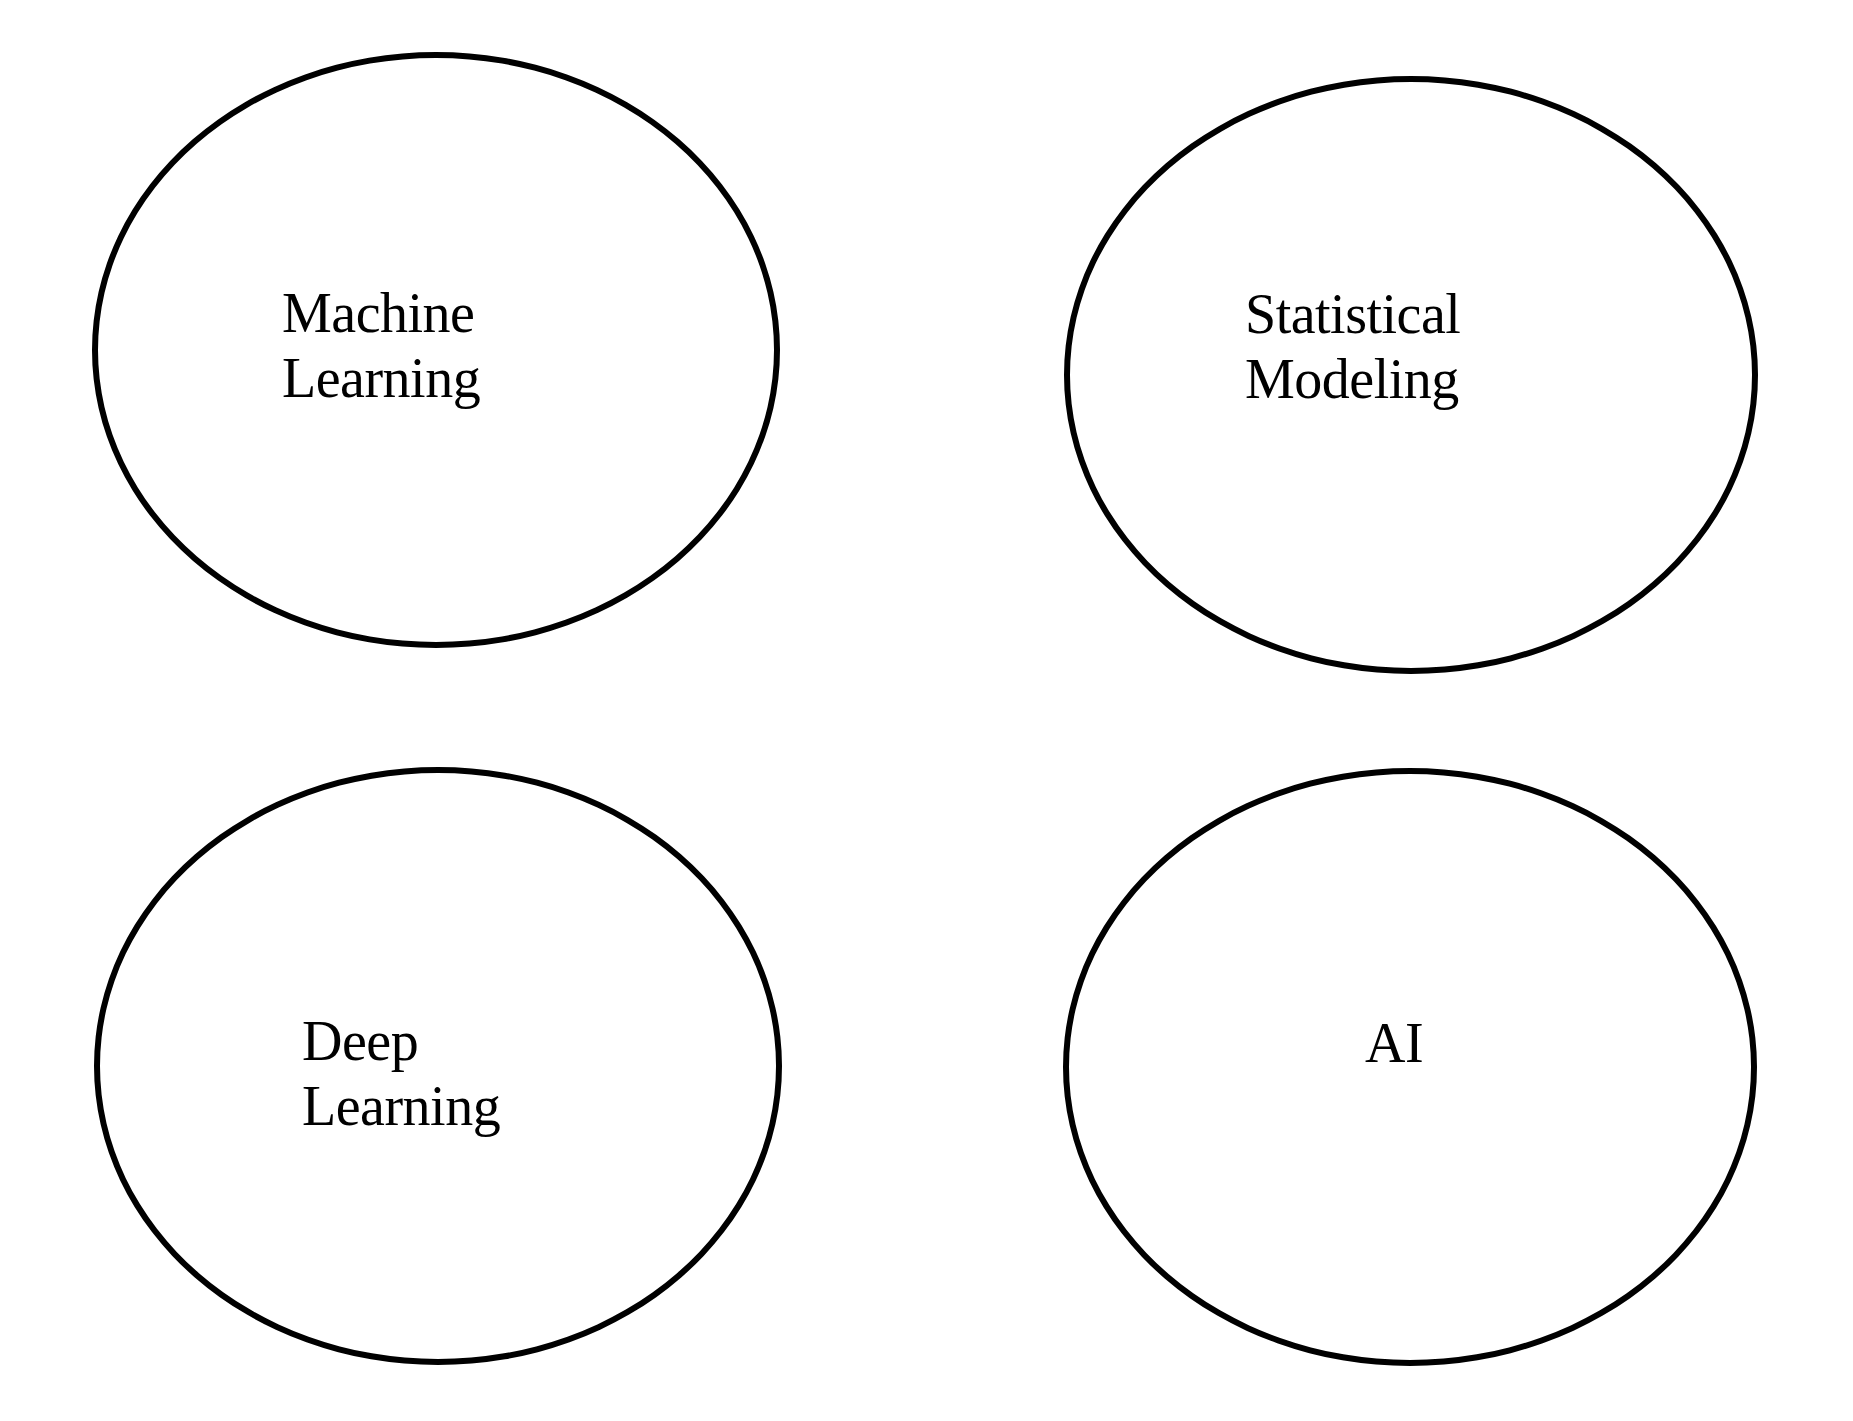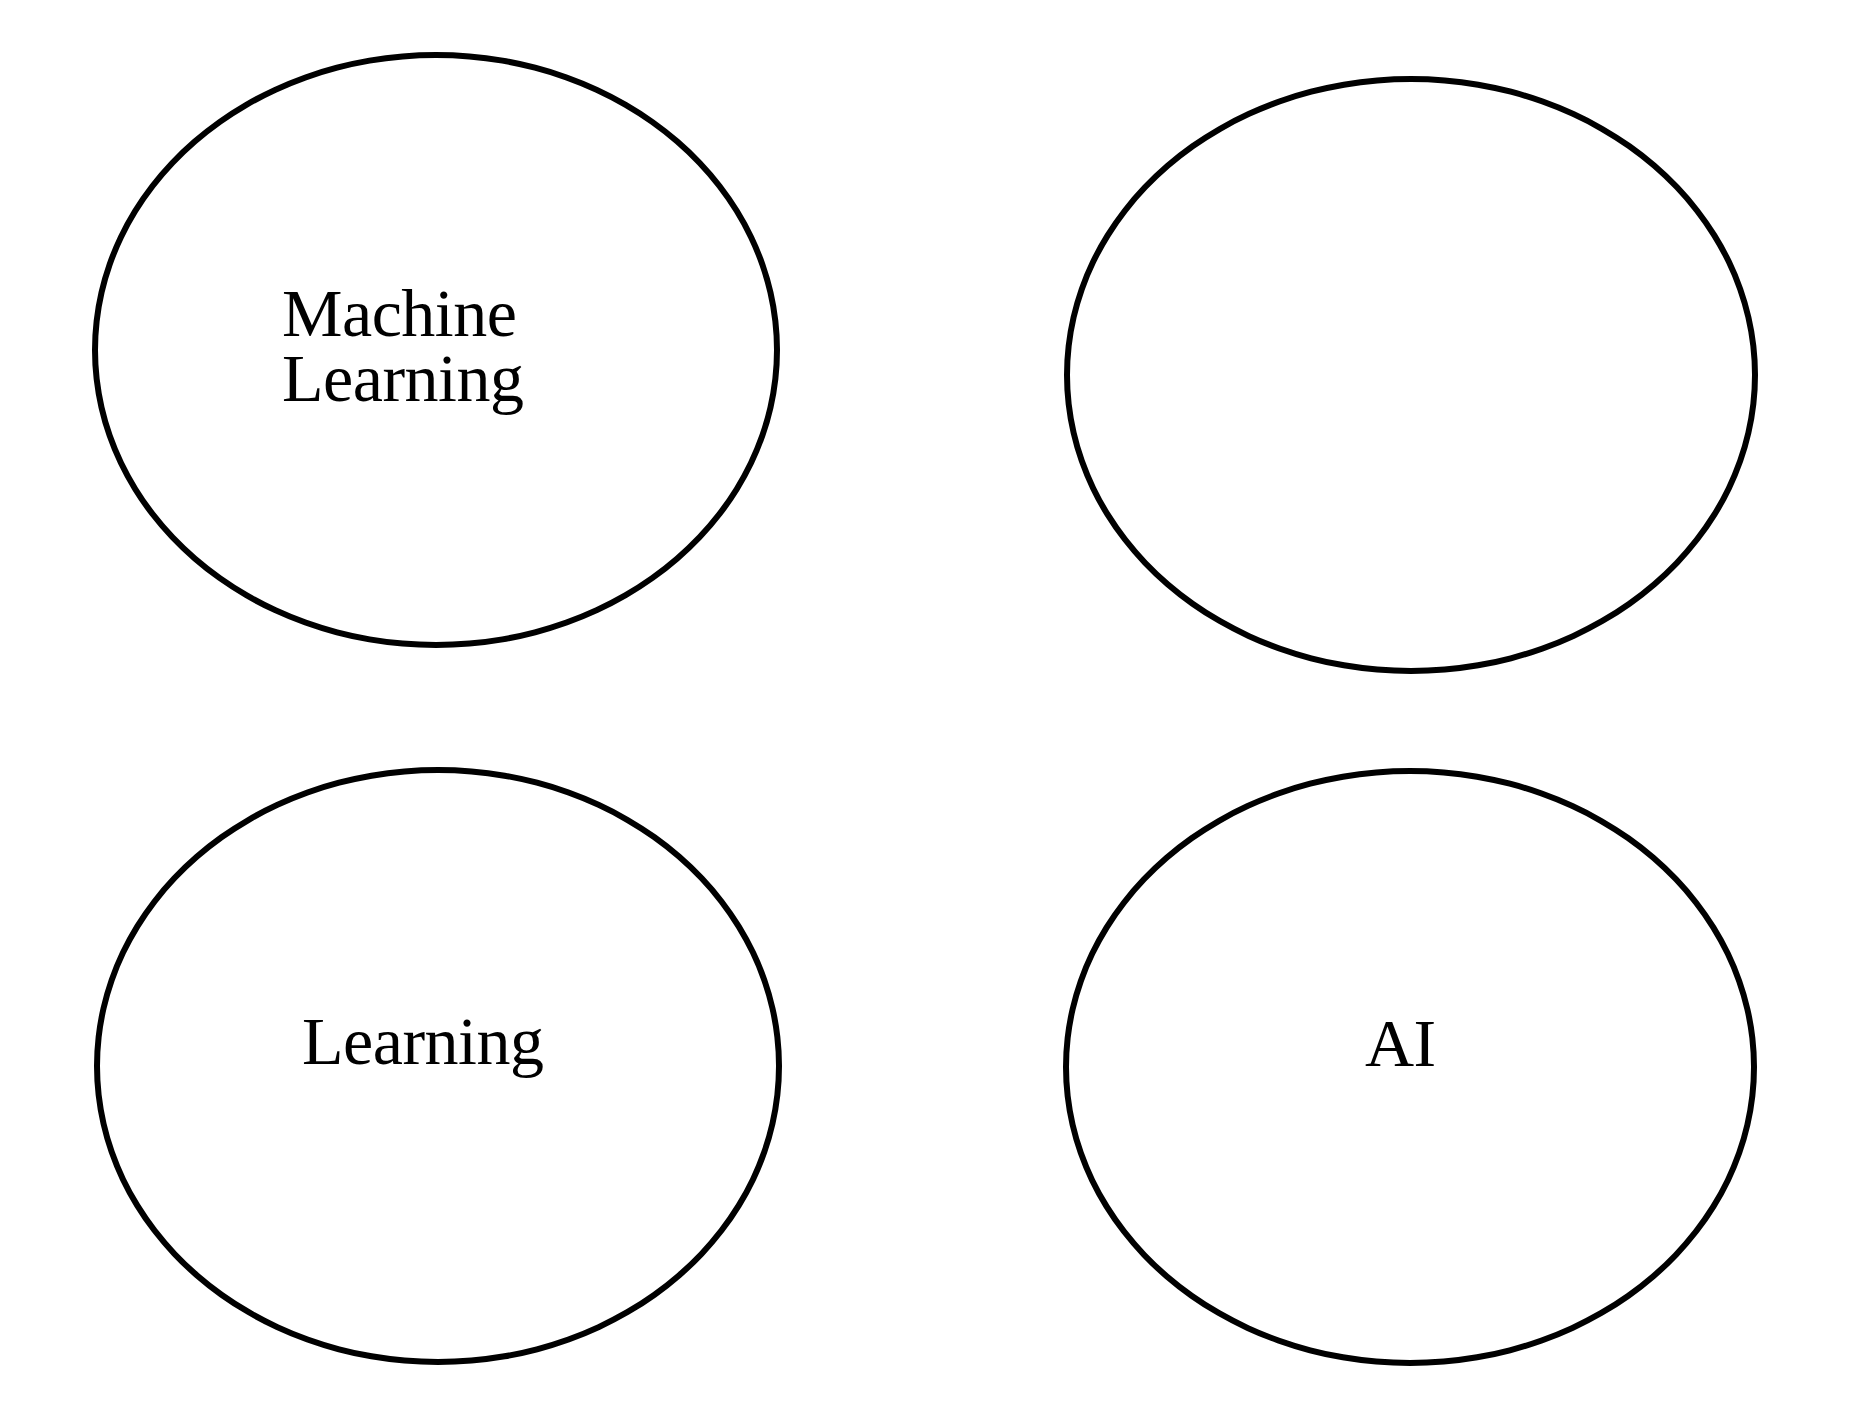--- a/index.html
+++ b/index.html
@@ -23,21 +23,21 @@
     background: transparent;
   }
   #circle-ml { left:  92px; top:  52px; width: 688px; height: 596px; }
   #circle-sm { left: 1064px; top:  76px; width: 694px; height: 598px; }
   #circle-dl { left:  94px; top: 767px; width: 688px; height: 598px; }
   #circle-ai { left: 1063px; top: 768px; width: 694px; height: 598px; }
 
   .label {
     position: absolute;
     color: #000000;
-    font-size: 68px;
+    font-size: 56px;
     line-height: 65px;
     letter-spacing: -0.5px;
     text-align: left;
     white-space: nowrap;
   }
   .label span { display: block; }
   #label-ml { left:  282px; top:  281px; }
   #label-sm { left: 1245px; top:  282px; }
   #label-dl { left:  302px; top: 1009px; }
   #label-ai { left: 1365px; top: 1011px; }
@@ -47,23 +47,28 @@
 
 <div id="canvas">
 
   <div id="circle-ml" class="circle"></div>
   <div id="label-ml" class="label">
     <span>Machine</span>
     <span>Learning</span>
   </div>
 
   <div id="circle-sm" class="circle"></div>
+  <div id="label-sm" class="label">
+    <span>Statistical</span>
+    <span>Modeling</span>
+  </div>
 
   <div id="circle-dl" class="circle"></div>
   <div id="label-dl" class="label">
+    <span>Deep</span>
     <span>Learning</span>
   </div>
 
   <div id="circle-ai" class="circle"></div>
   <div id="label-ai" class="label">
     <span>AI</span>
   </div>
 
 </div>
 

